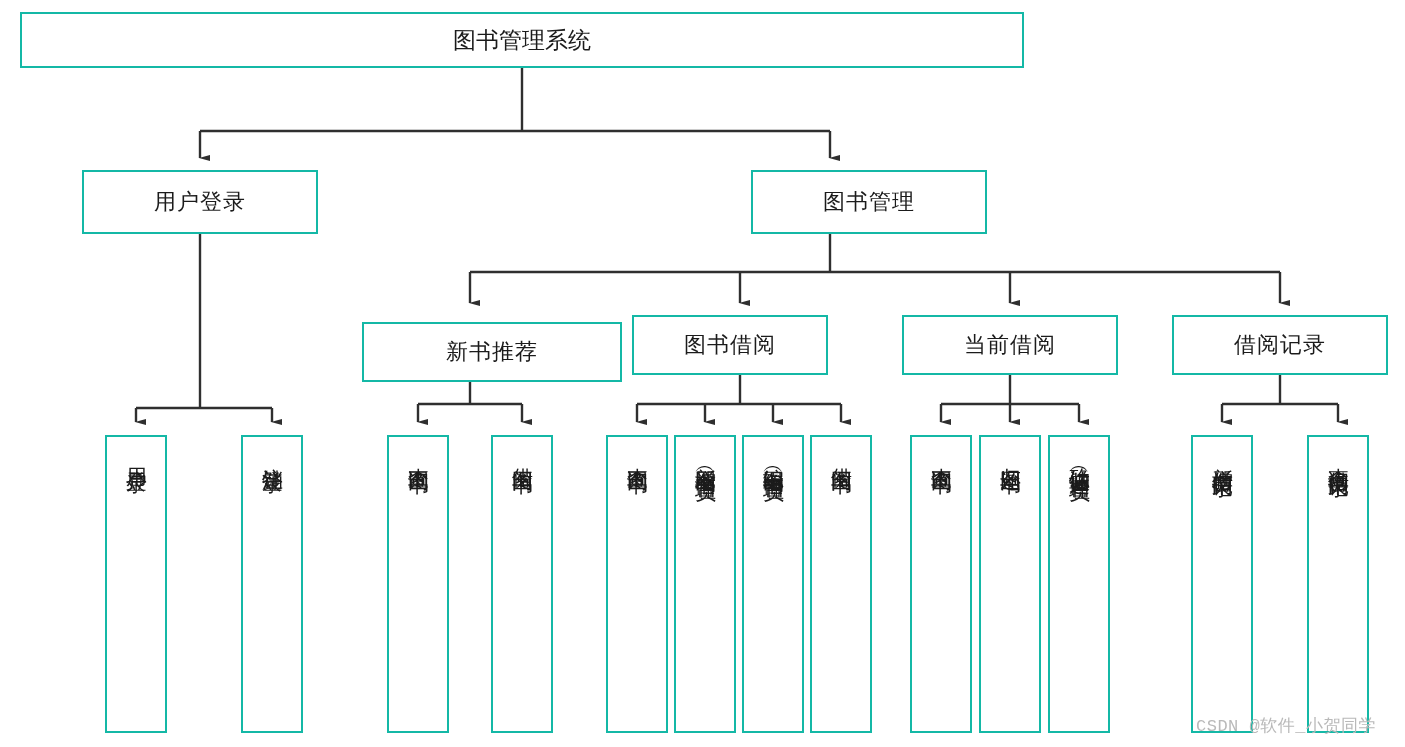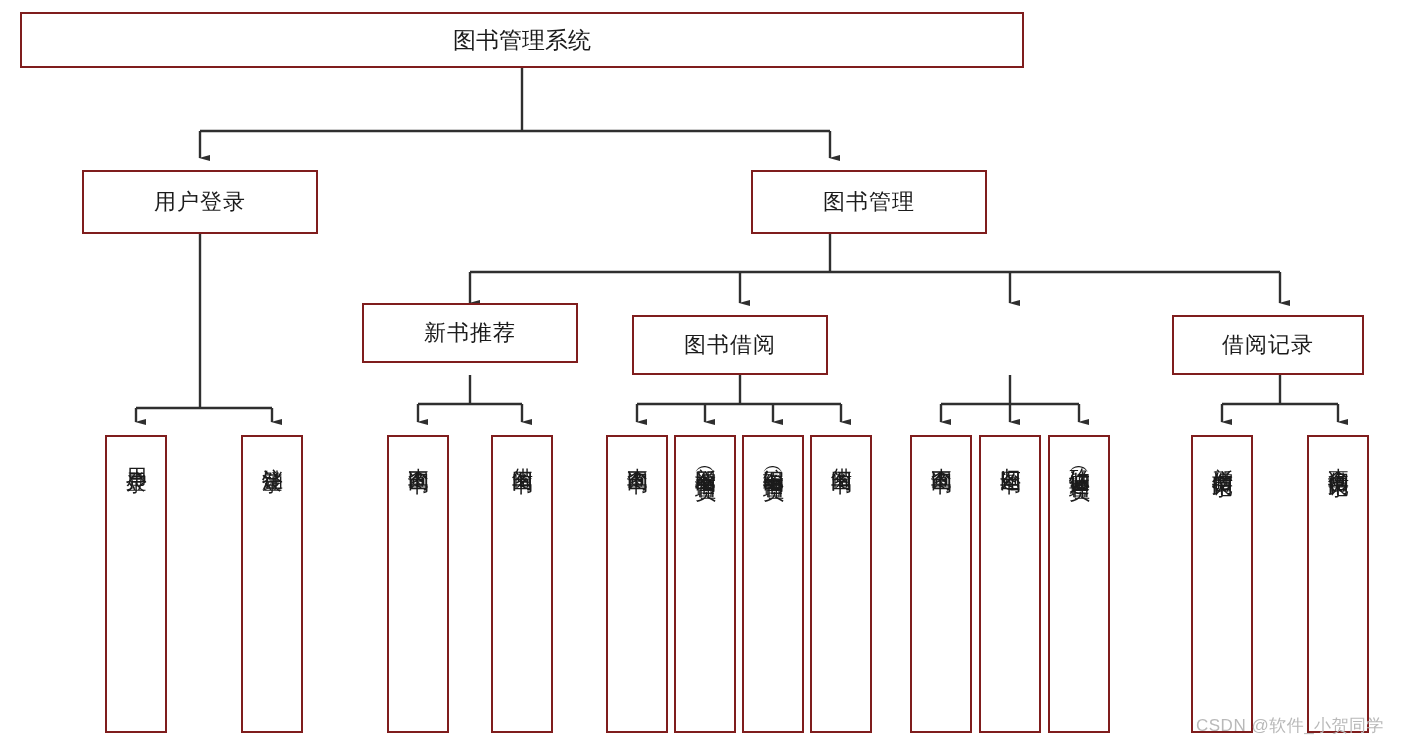--- a/index.html
+++ b/index.html
@@ -23,21 +23,21 @@
     left: 0;
     top: 0;
     width: 1405px;
     height: 747px;
     pointer-events: none;
   }
   .node {
     position: absolute;
     box-sizing: border-box;
     background: #ffffff;
-    border: 2px solid #7f1d1d;
+    border: 2px solid #14b8a6;
     display: flex;
     align-items: center;
     justify-content: center;
     color: #1b1b1b;
   }
   .node.h {
     font-size: 22px;
     letter-spacing: 1px;
     line-height: 1.2;
   }
@@ -128,27 +128,30 @@
     <span>图书管理系统</span>
   </div>
 
   <div class="node h" style="left:82px; top:170px; width:236px; height:64px;">
     <span>用户登录</span>
   </div>
   <div class="node h" style="left:712px; top:170px; width:236px; height:64px;margin-left:39px;">
     <span>图书管理</span>
   </div>
 
-  <div class="node h" style="left:362px; top:303px; width:216px; height:60px;">
+  <div class="node h" style="left:362px; top:322px; width:260px; height:60px;">
     <span>新书推荐</span>
   </div>
   <div class="node h" style="left:632px; top:315px; width:196px; height:60px;">
     <span>图书借阅</span>
   </div>
-  <div class="node h" style="left:1172px; top:315px; width:192px; height:60px;align-items:center;">
+  <div class="node h" style="left:902px; top:315px; width:216px; height:60px;">
+    <span>当前借阅</span>
+  </div>
+  <div class="node h" style="left:1172px; top:315px; width:216px; height:60px;align-items:center;">
     <span>借阅记录</span>
   </div>
 
   <div class="node leaf" style="left:105px; top:435px; width:62px; height:298px;">
     <span class="vtext">用户登录</span>
   </div>
   <div class="node leaf" style="left:241px; top:435px; width:62px; height:298px;">
     <span class="vtext">注销登录</span>
   </div>
 
@@ -182,15 +185,15 @@
     <span class="vtext">确认归还（管理员）</span>
   </div>
 
   <div class="node leaf" style="left:1191px; top:435px; width:62px; height:298px;">
     <span class="vtext">新增借阅记录</span>
   </div>
   <div class="node leaf" style="left:1307px; top:435px; width:62px; height:298px;">
     <span class="vtext">查询借阅记录</span>
   </div>
 
-  <div class="watermark" style="left:1196px; top:714px;">CSDN @软件_小贺同学</div>
+  <div class="watermark" style="left:1196px; top:714px;font-family:Liberation Mono, monospace;">CSDN @软件_小贺同学</div>
 
 </div>
 
 </body></html>

